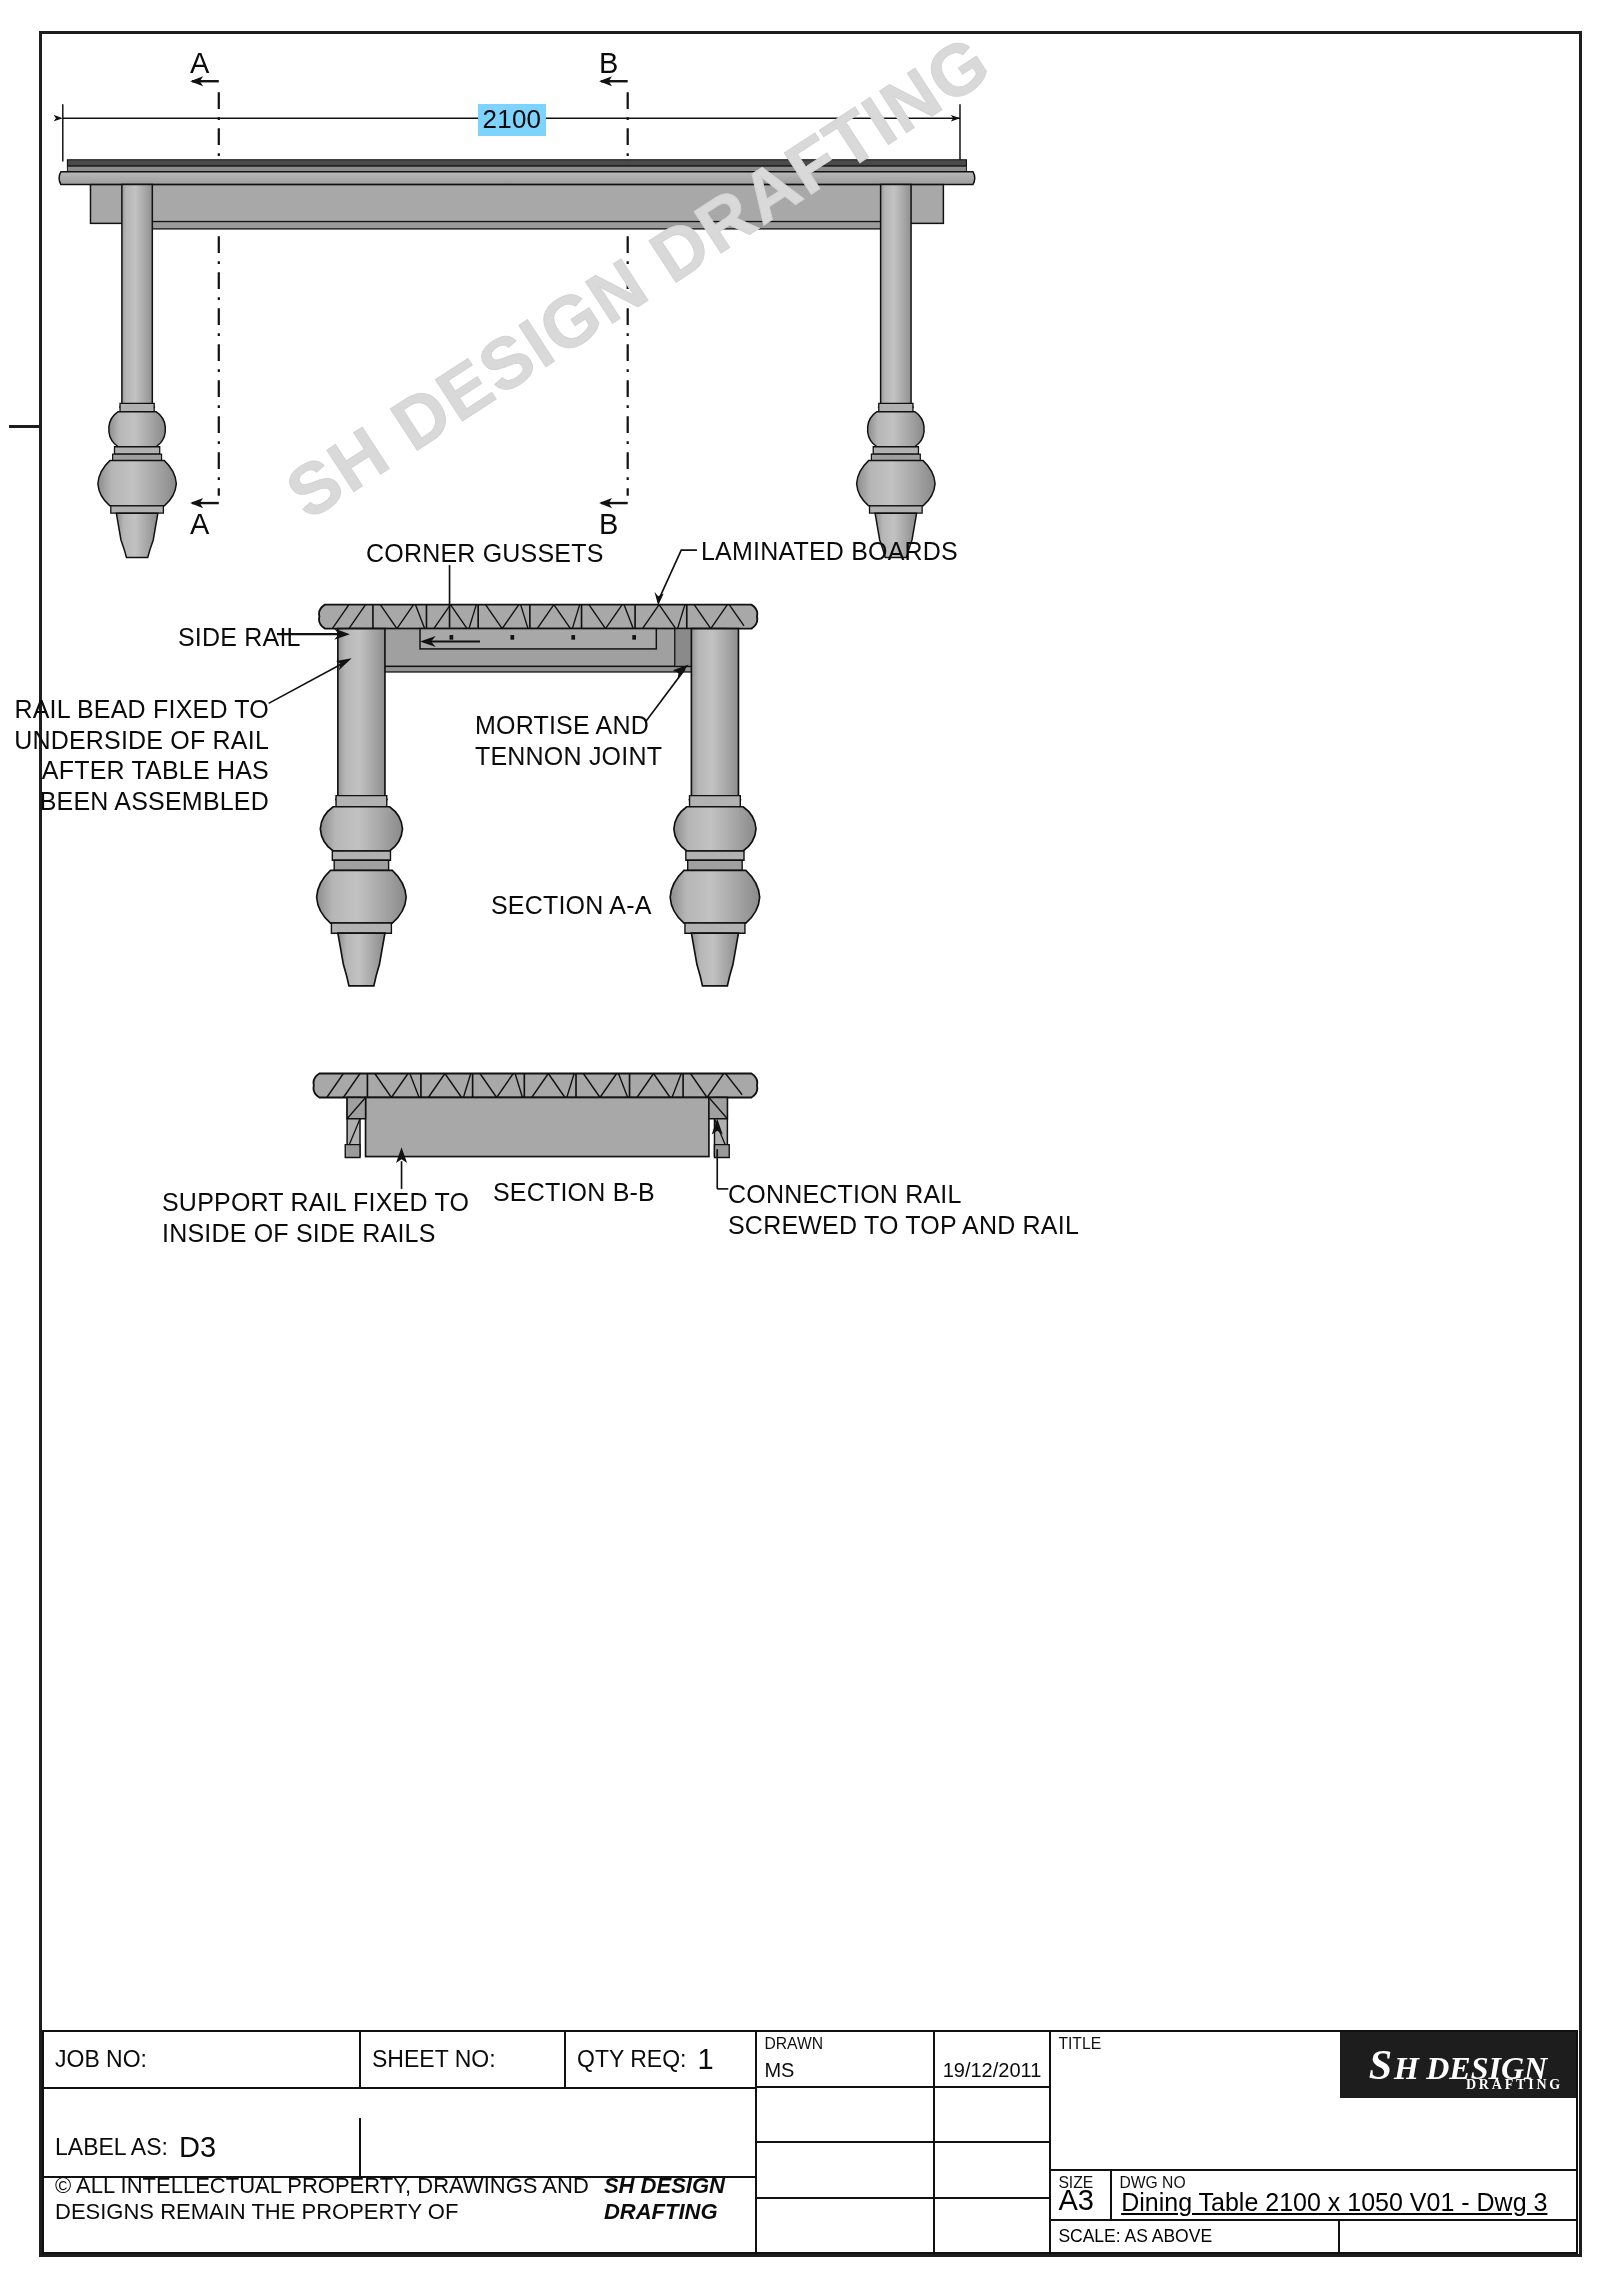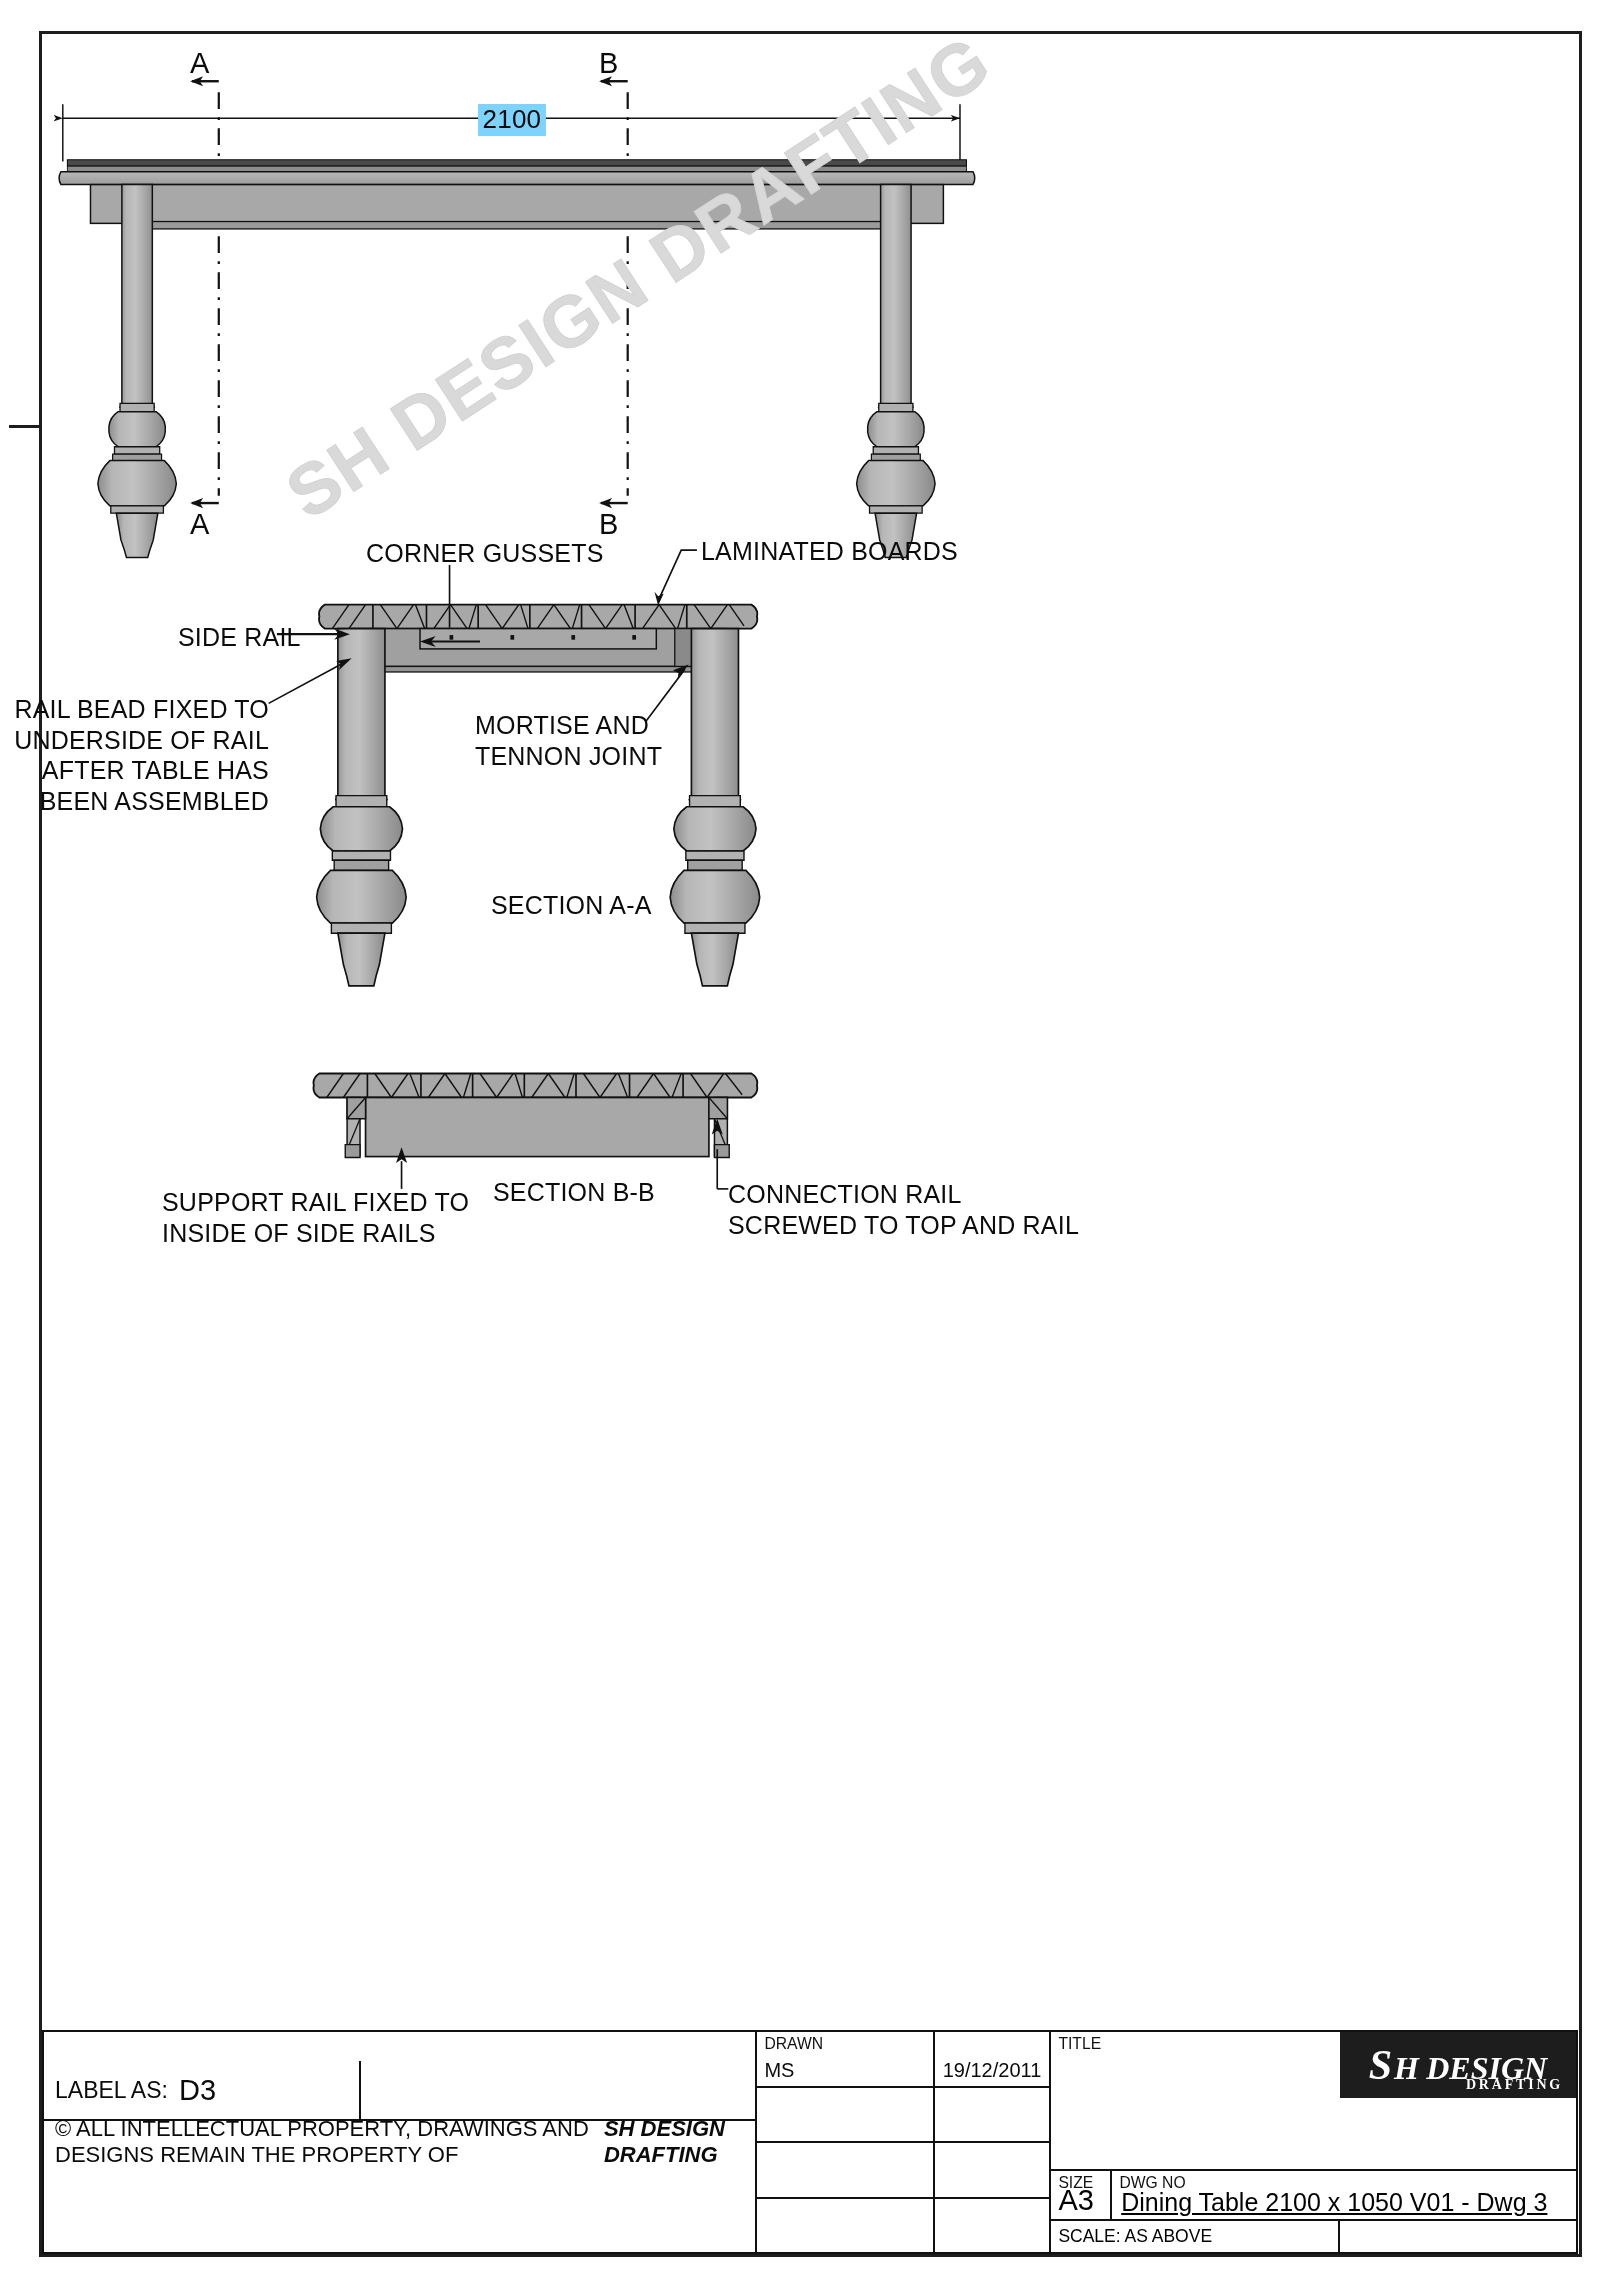--- a/index.html
+++ b/index.html
@@ -511,20 +511,34 @@
 
   <div class="lbl lbl-note" style="left:728px;top:1179px;">CONNECTION RAIL
 SCREWED TO TOP AND RAIL</div>
 
   <div id="titleblock">
 
     <div id="tb-left">
 
       <div id="tb-leftwrap">
         <div id="tb-forms">
+          <div class="tb-r" id="row1">
+            <div class="tb-c" id="c-jobno">
+              <span>JOB NO:</span>
+              <span style="margin-left:9.2px"></span>
+            </div>
+            <div class="tb-c" id="c-sheetno">
+              <span>SHEET NO:</span>
+              <span style="margin-left:9.2px"></span>
+            </div>
+            <div class="tb-c" id="c-qty">
+              <span>QTY REQ:</span>
+              <span class="big" style="margin-left:11px">1</span>
+            </div>
+          </div>
 
 
           <div class="tb-r" id="row3">
             <div class="tb-c" id="c-labelas">
               <span>LABEL AS:</span>
               <span class="big" style="margin-left:11px">D3</span>
             </div>
             <div class="tb-c" id="c-blank3">
               <span></span>
             </div>

